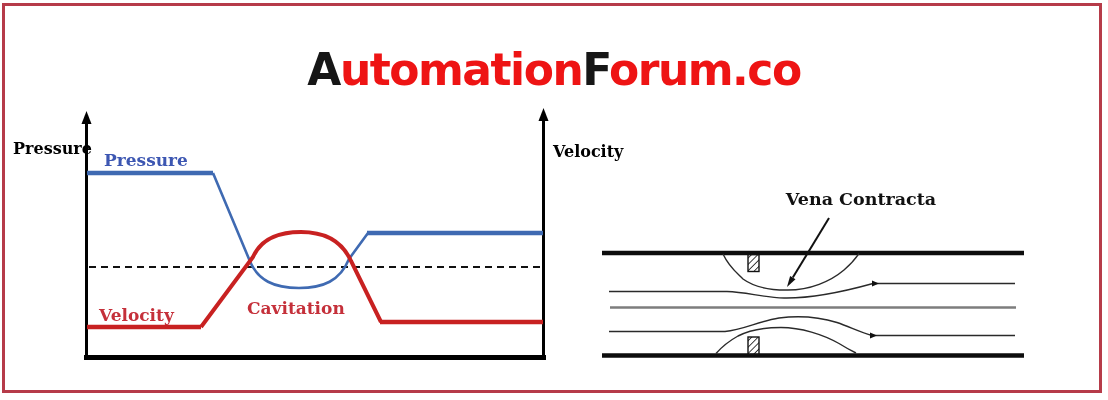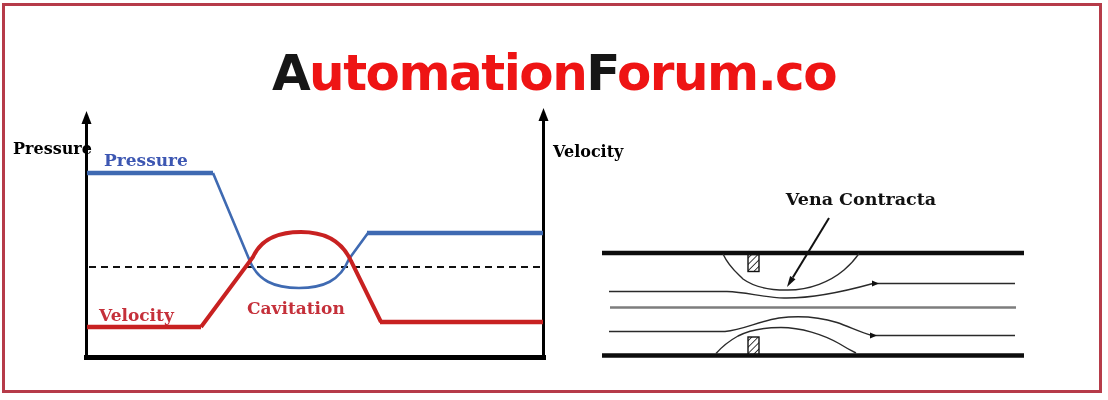--- a/index.html
+++ b/index.html
@@ -15,21 +15,21 @@
     left:2px;top:3px;right:6px;bottom:7px;
     border:3px solid #b63b49;
     pointer-events:none;
   }
   #site-title{
     position:absolute;
     top:44px;left:50%;
     transform:translateX(-50%);
     white-space:nowrap;
     font-weight:bold;
-    font-size:50px;
+    font-size:44px;
     letter-spacing:-1.5px;
   }
   #diagram-canvas{position:absolute;left:0;top:0;}
   .serif-lbl{
     font-family:"DejaVu Serif", serif;
     font-weight:bold;
   }
 </style>
 </head>
 <body>

